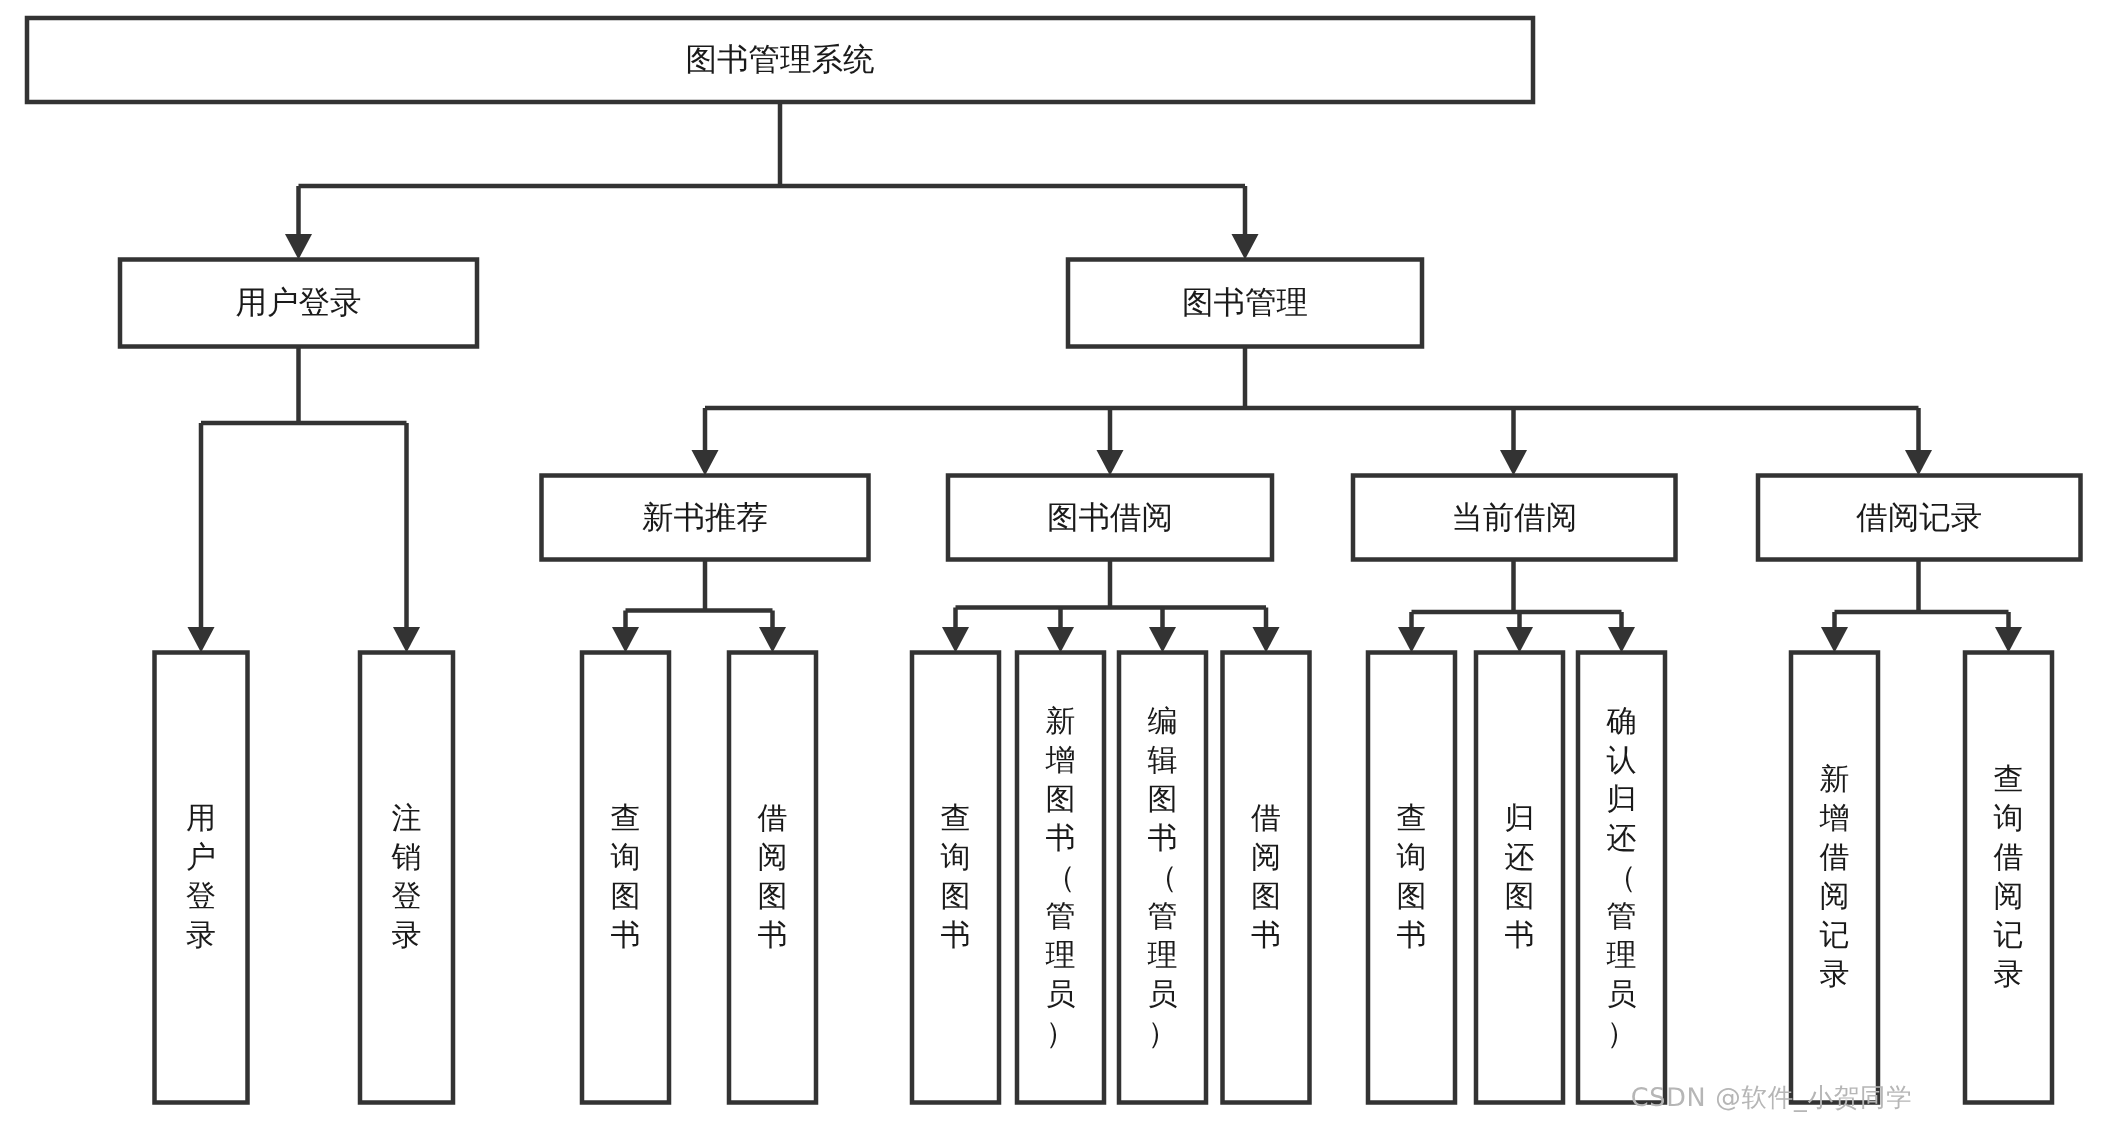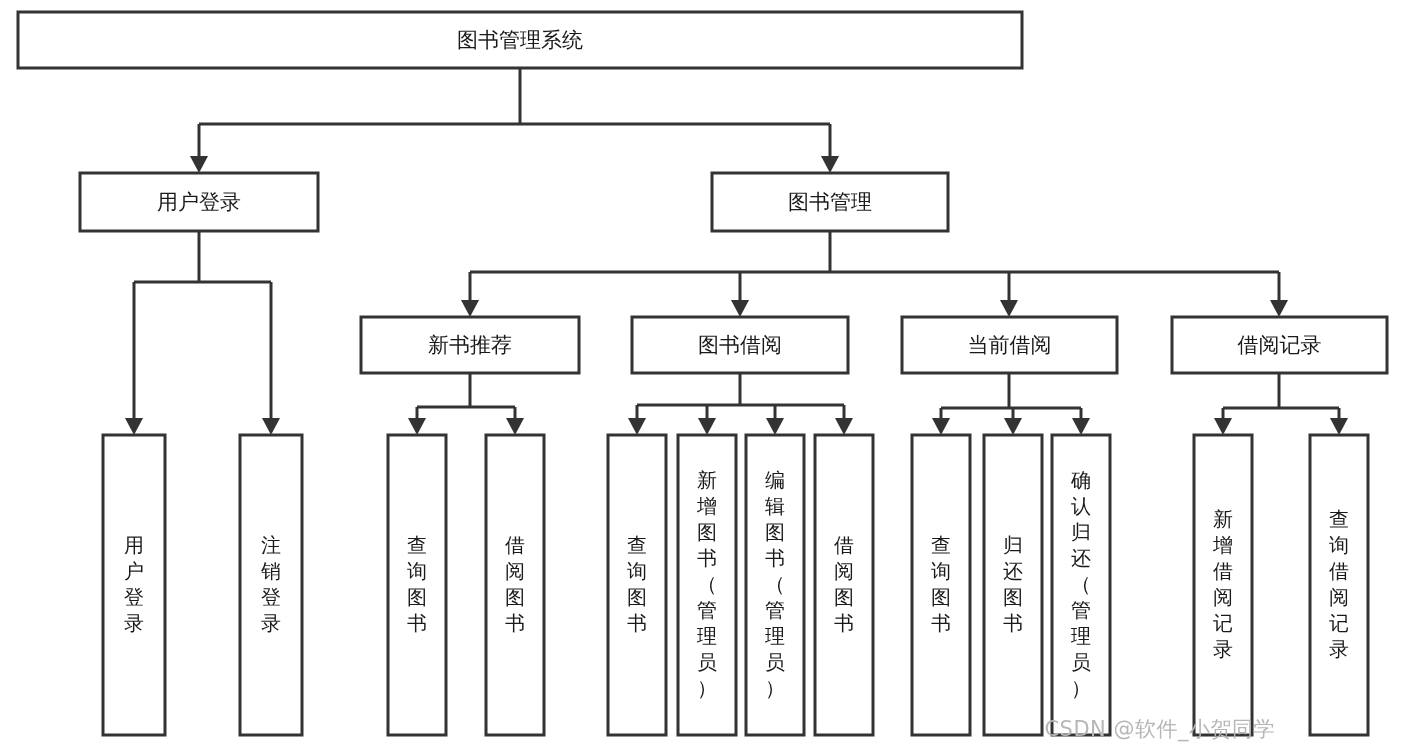--- a/index.html
+++ b/index.html
@@ -51,21 +51,21 @@
     font-family: "DejaVu Sans", "Liberation Sans", sans-serif;
     font-size: 20px;
     fill: #1a1a1a;
     text-anchor: middle;
   }
   .watermark {
     position: absolute;
     right: 8px;
     bottom: 4px;
     font-family: "DejaVu Sans", "Liberation Sans", sans-serif;
-    font-size: 21px;
+    font-size: 17px;
     color: #b6b6b6;
     white-space: nowrap;
     letter-spacing: 0.5px;
   }
 </style>
 </head>
 <body>
 
 <div id="diagram-root">
   <svg class="flow" viewBox="0 0 1405 747" xmlns="http://www.w3.org/2000/svg">

